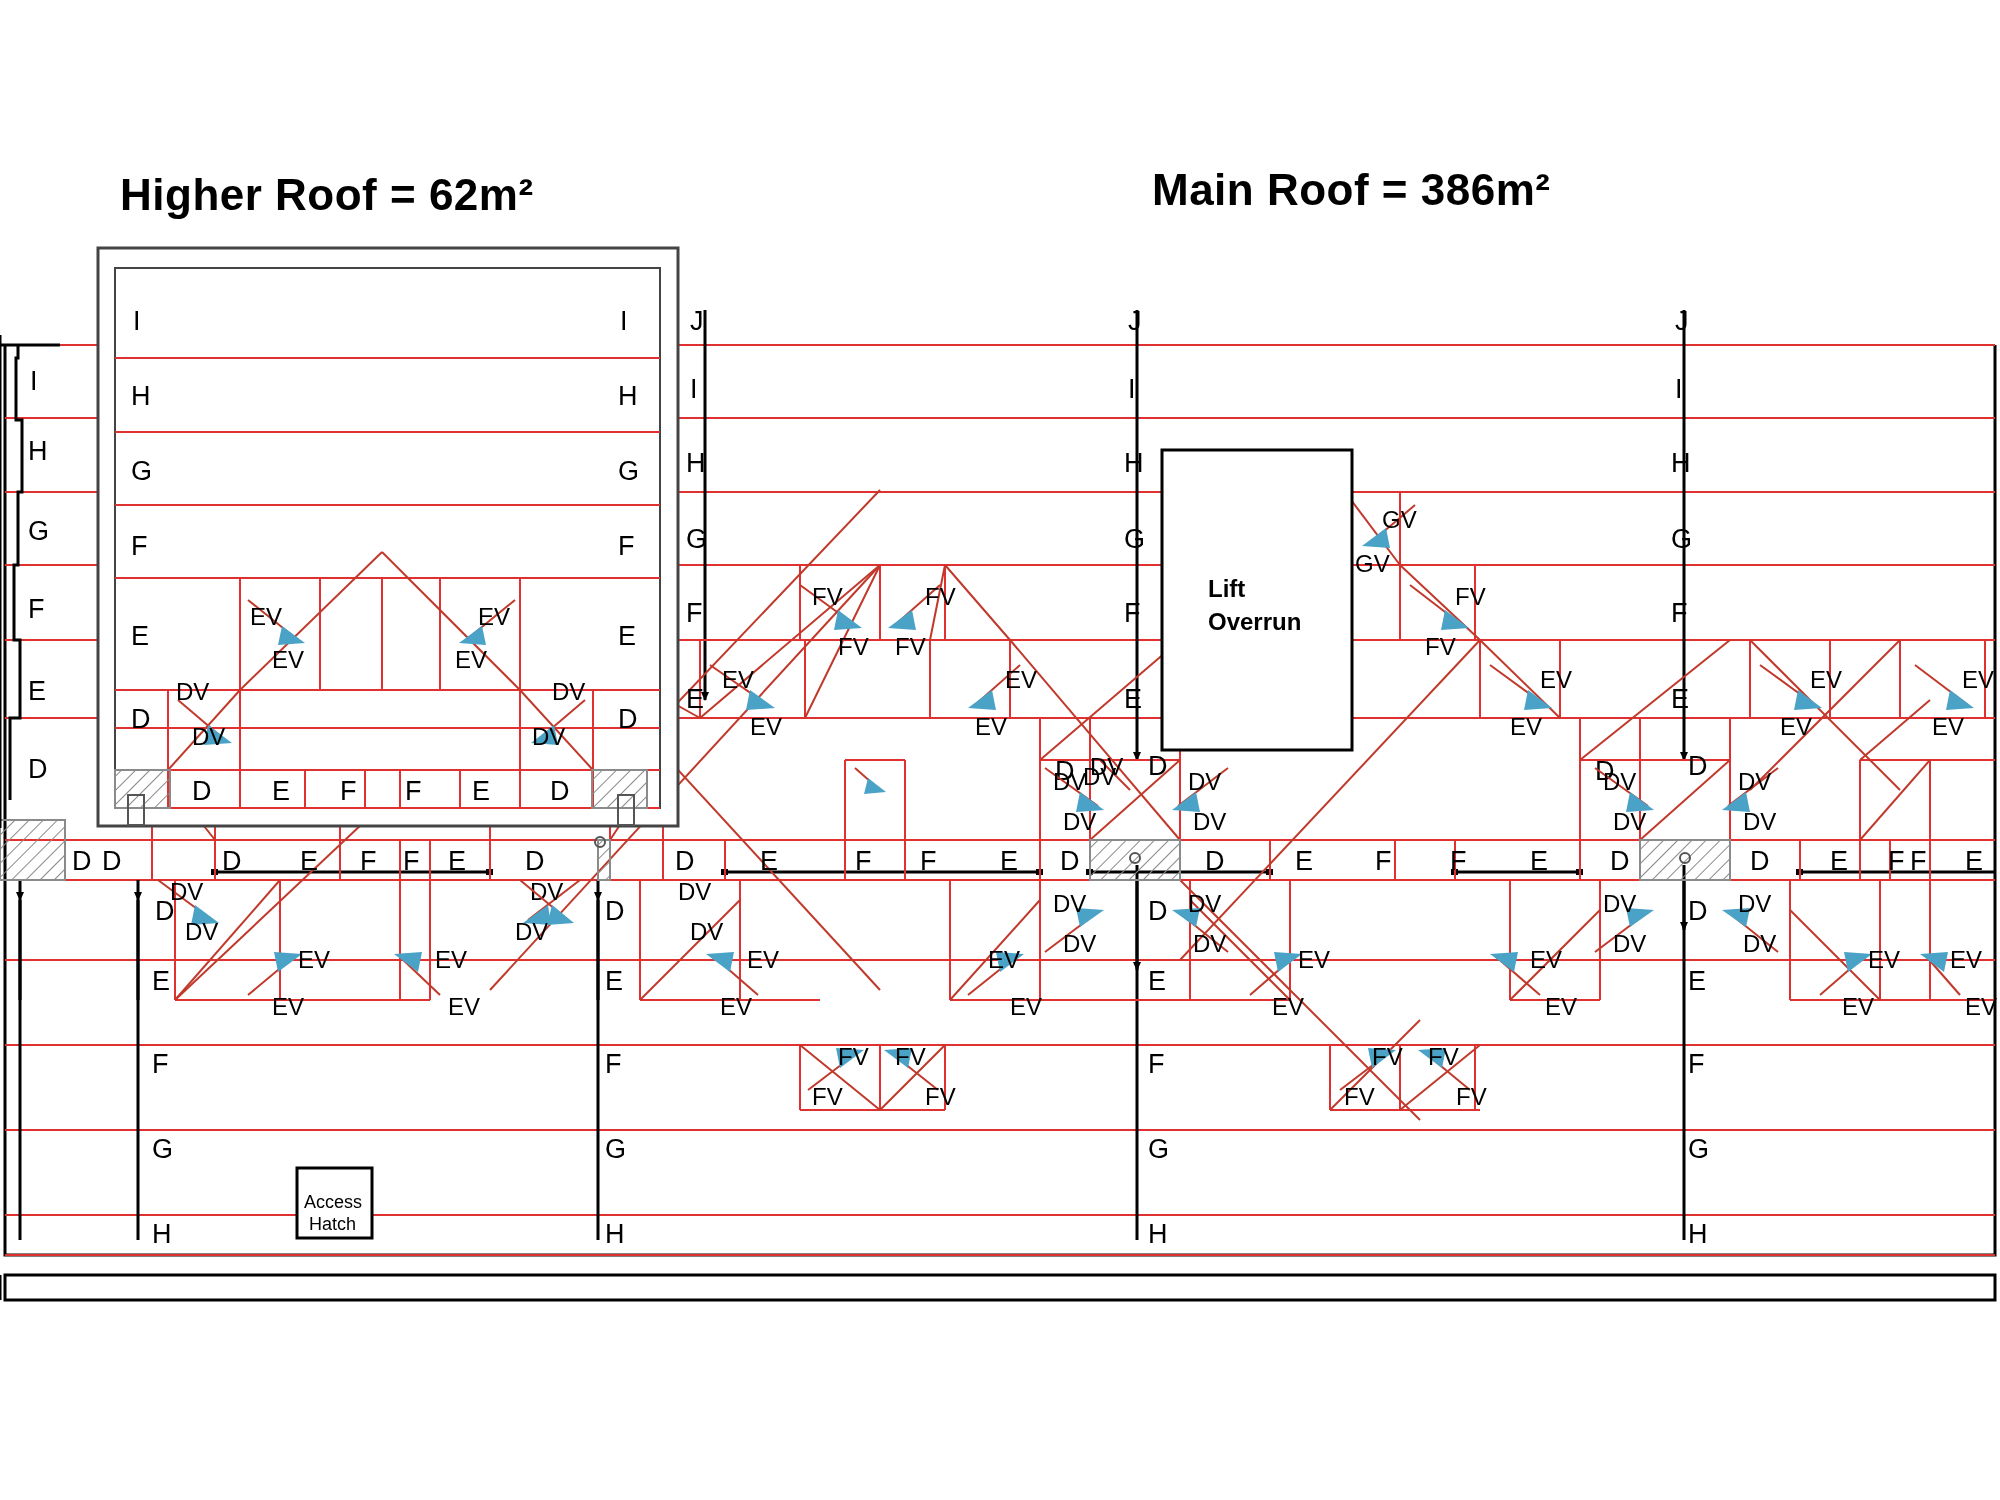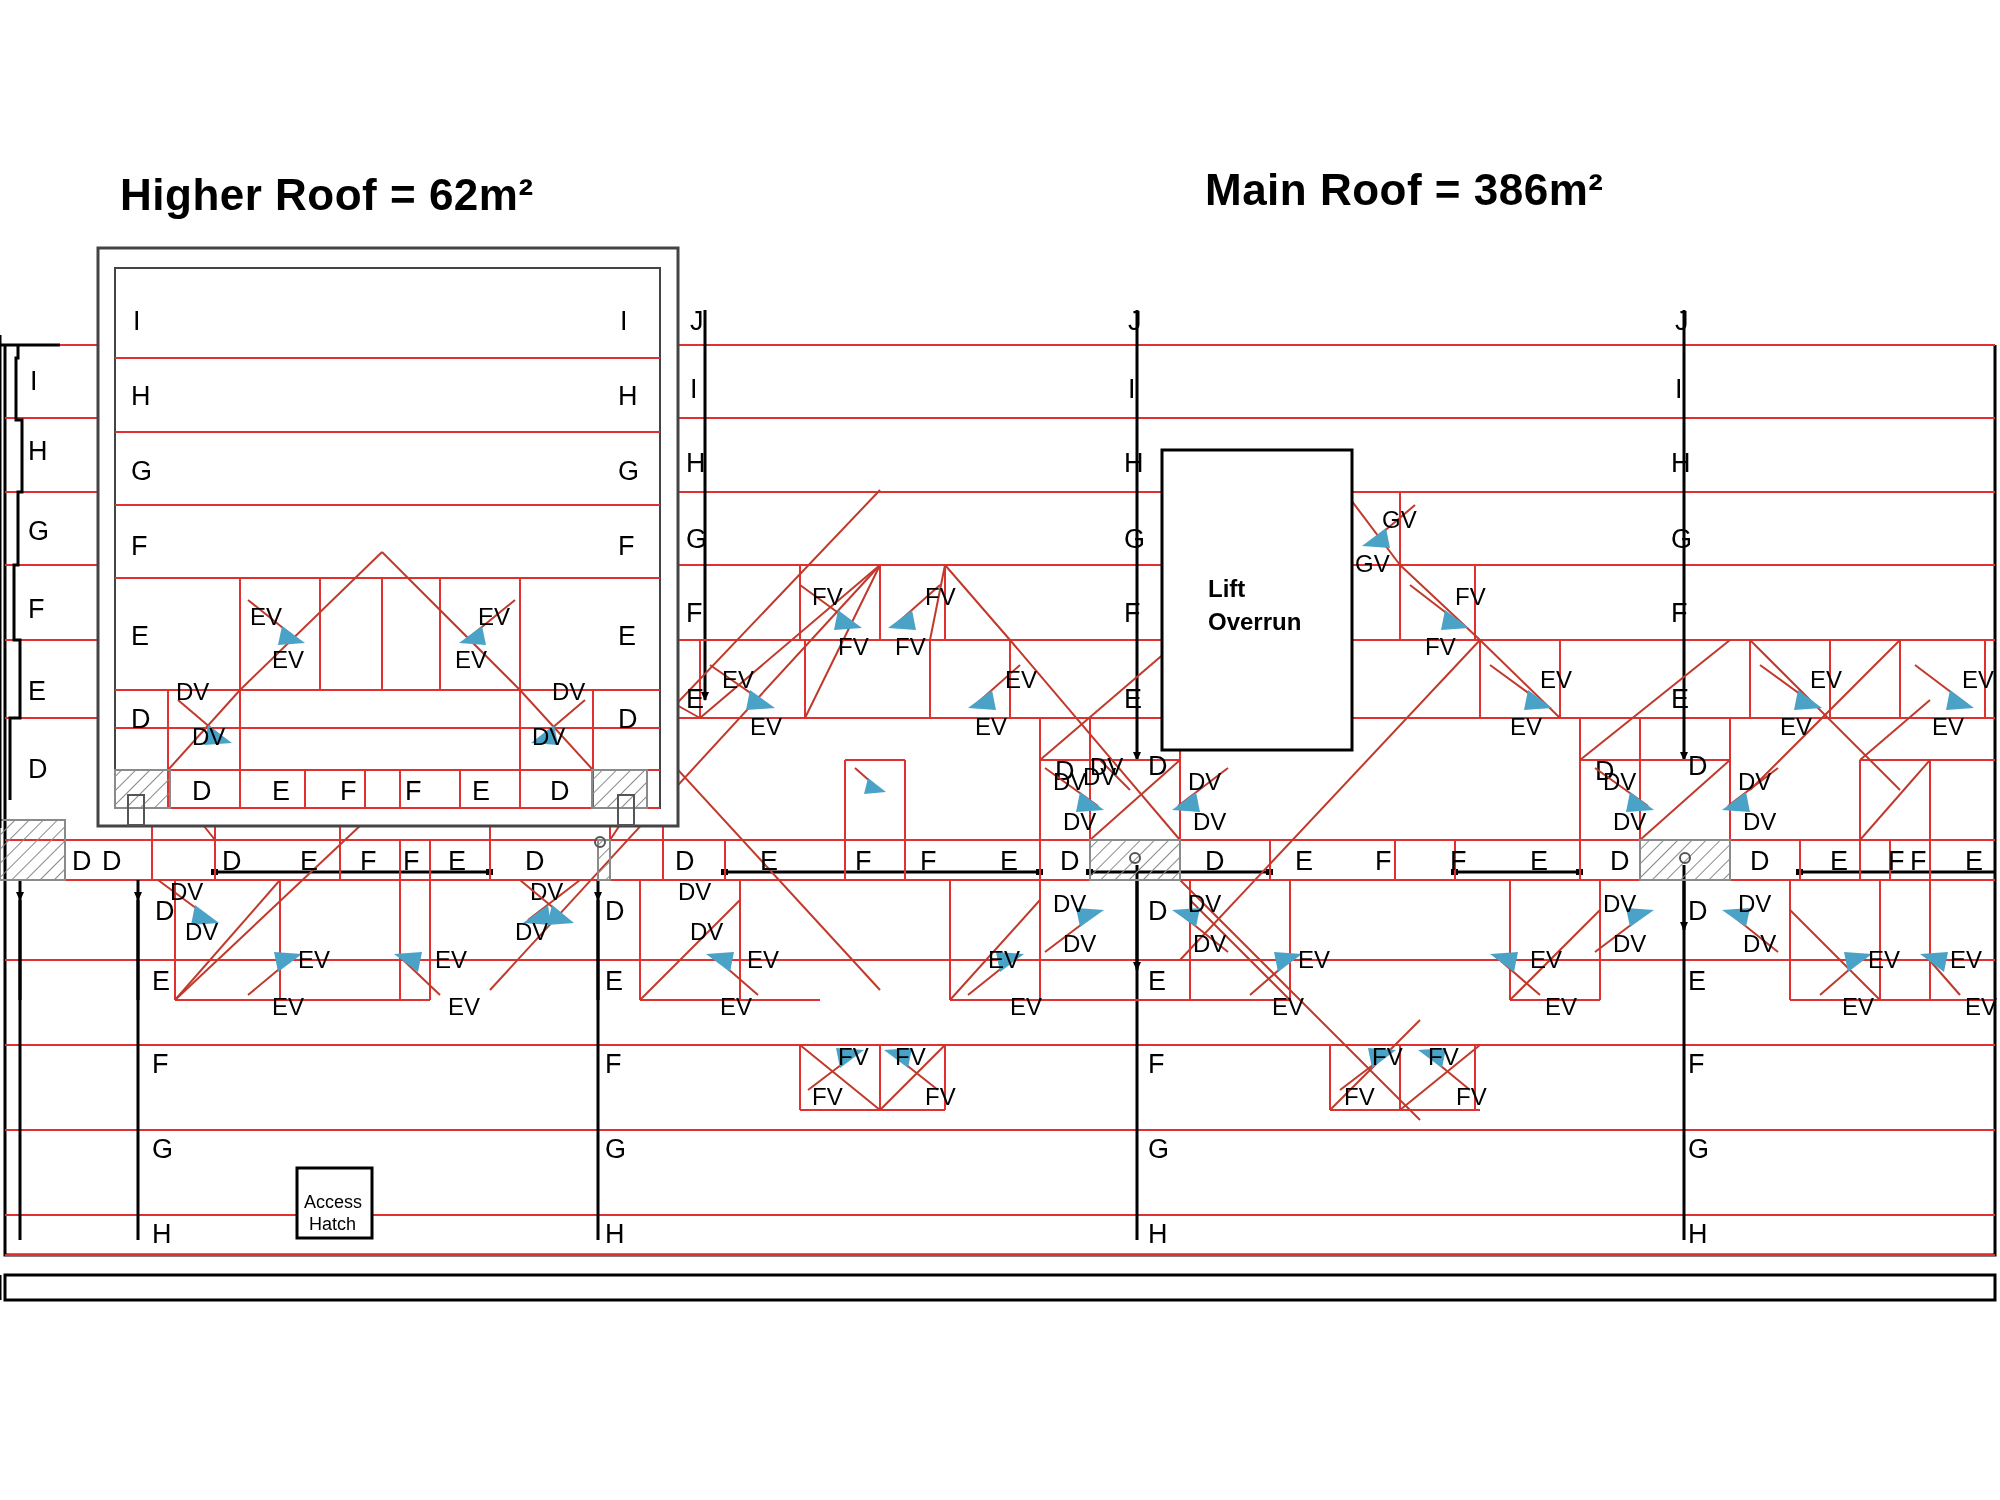--- a/index.html
+++ b/index.html
@@ -2,21 +2,21 @@
 <html><head>
 <meta charset="utf-8">
 <title>Roof Plan</title>
 <style>
   html,body{margin:0;padding:0;background:#ffffff;}
   body{width:2000px;height:1500px;overflow:hidden;
        font-family:"Liberation Sans", sans-serif;color:#000;}
   #stage{position:relative;width:2000px;height:1500px;background:#fff;}
   .title{position:absolute;font-weight:bold;letter-spacing:0.5px;color:#000;white-space:nowrap;}
   #title-higher{left:120px;top:170px;font-size:44px;}
-  #title-main{left:1205px;top:165px;font-size:44px;}
+  #title-main{left:1152px;top:165px;font-size:44px;}
   svg{position:absolute;left:0;top:0;}
   text{font-family:"Liberation Sans", sans-serif;fill:#000;}
   .lbl{font-size:27px;}
   .lbl-sm{font-size:24px;}
   .lift-txt{font-size:24px;font-weight:bold;}
   .hatch-txt{font-size:18px;}
 </style>
 </head>
 <body>
 

